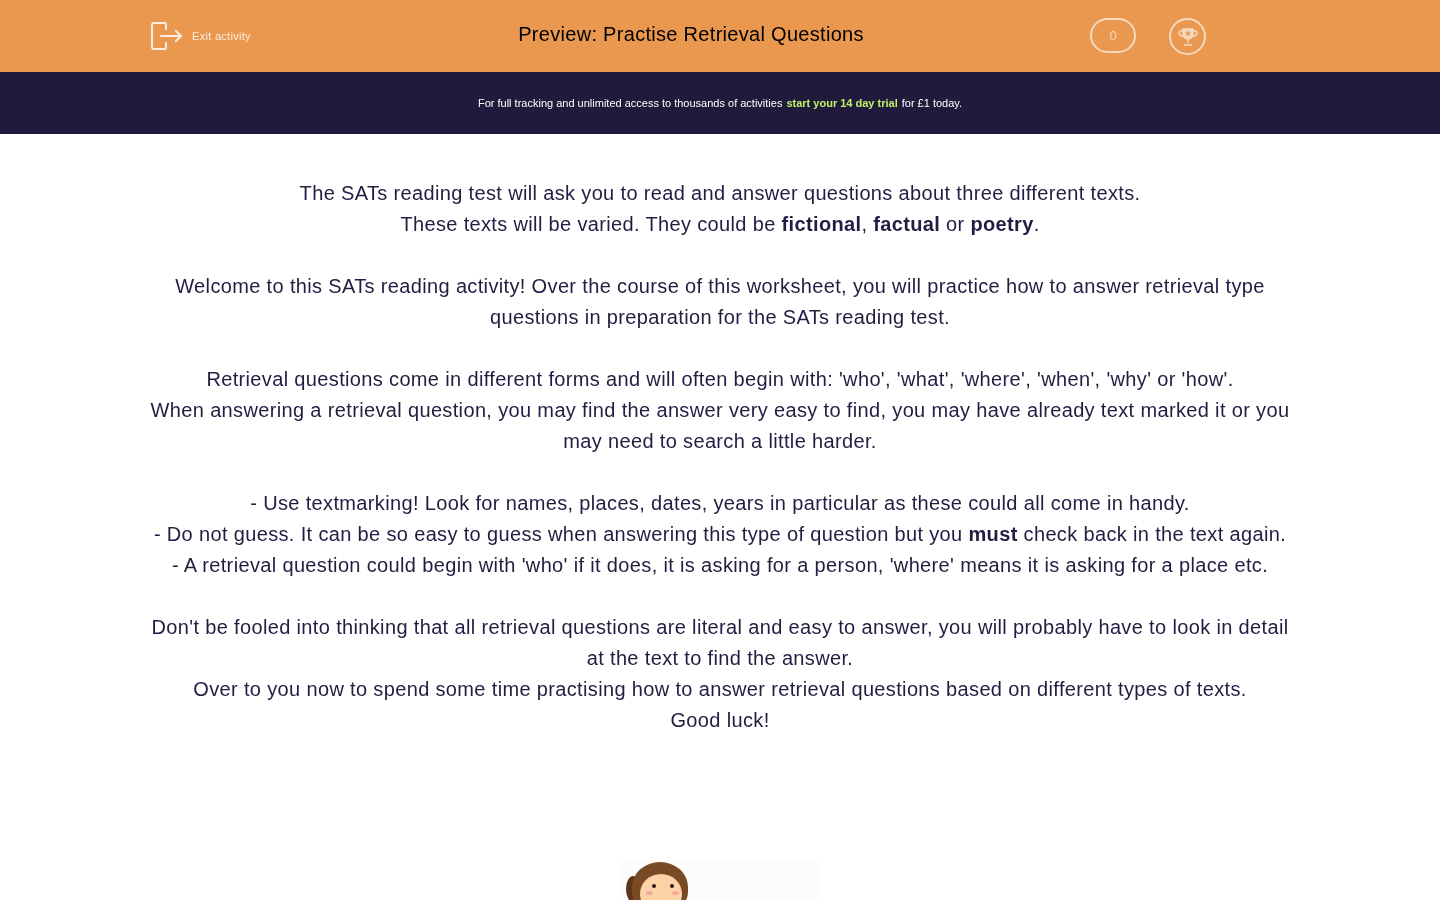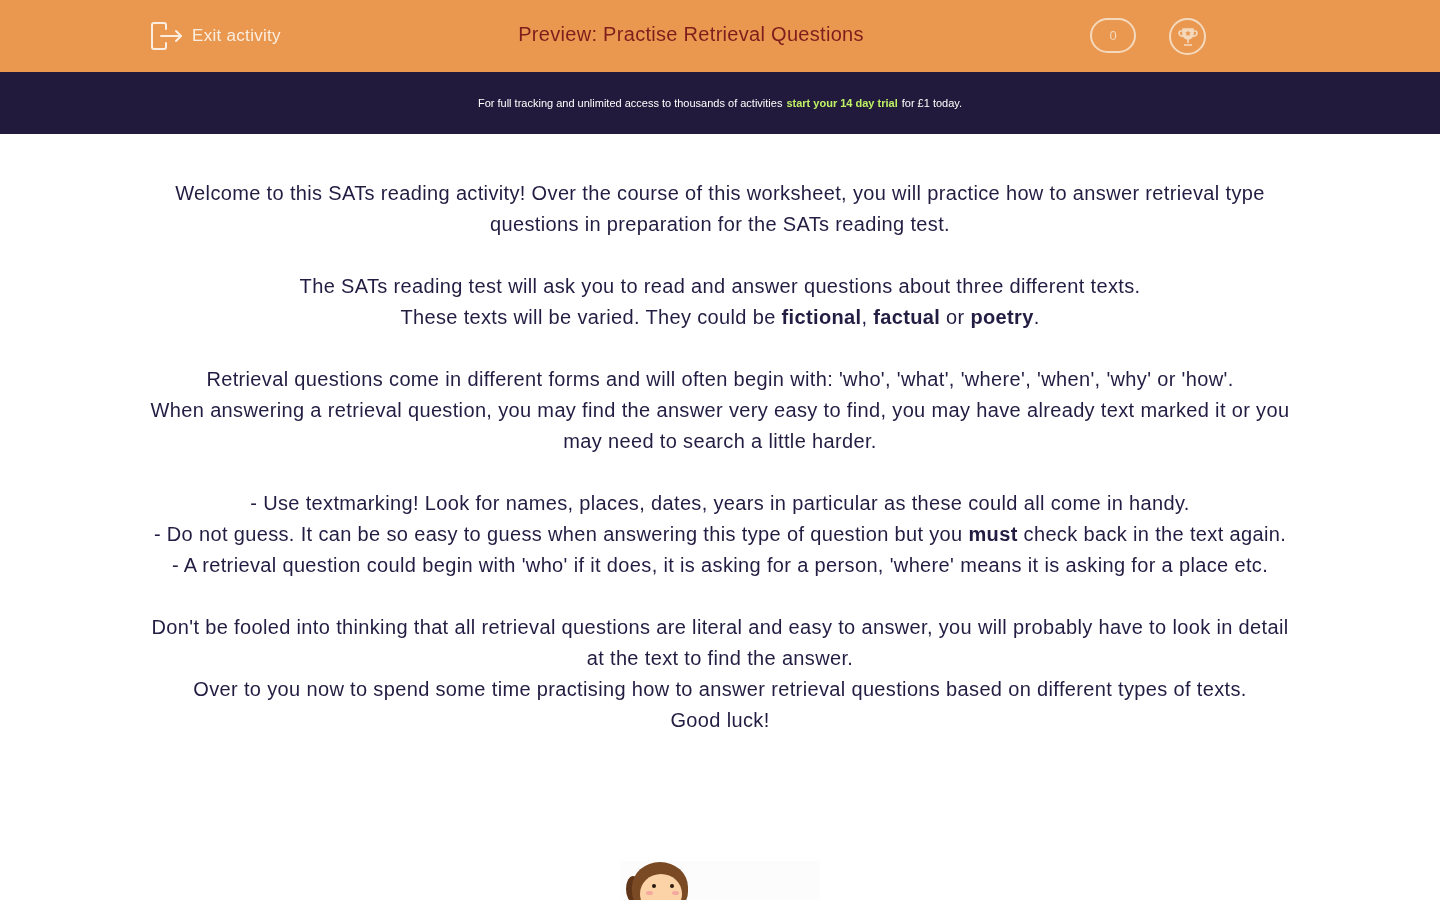--- a/index.html
+++ b/index.html
@@ -6,26 +6,26 @@
     html, body { width: 1440px; height: 900px; overflow: hidden; background: #ffffff; }
     body { font-family: "Liberation Sans", sans-serif; color: #221d42; }
 
     .topbar {
       position: absolute; left: 0; top: 0; width: 1440px; height: 72px;
       background: #ea9850;
     }
     .exit-btn {
       position: absolute; left: 150px; top: 20px; height: 32px;
       display: flex; align-items: center; cursor: pointer;
-      color: #fbeee0; font-size: 17px; letter-spacing: 0.3px;
+      color: #fbeee0; font-size: 11px; letter-spacing: 0.3px;
     }
     .exit-btn svg { width: 33px; height: 30px; margin-right: 9px; }
     .title {
       position: absolute; left: 0; right: 0; top: 23px; text-align: center;
-      color: #7f1d1d; font-size: 20px; letter-spacing: 0.3px;
+      color: #000000; font-size: 20px; letter-spacing: 0.3px;
       padding-right: 58px;
     }
     .score-pill {
       position: absolute; left: 1090px; top: 18px; width: 46px; height: 35px;
       border: 2px solid #f4d9bd; border-radius: 18px;
       display: flex; align-items: center; justify-content: center;
       color: #f4d9bd; font-size: 13px;
     }
     .trophy-btn {
       position: absolute; left: 1169px; top: 18px; width: 37px; height: 37px;
@@ -105,26 +105,26 @@
   </div>
 </div>
 
 <div class="banner">
   <span>For full tracking and unlimited access to thousands of activities</span>
   <a><b>start your 14 day trial</b></a>
   <span>for £1 today.</span>
 </div>
 
 <div class="content">
-  <p>Welcome to this SATs reading activity! Over the course of this worksheet, you will practice how to answer retrieval type questions in preparation for the SATs reading test.</p>
-
   <p>
     <span class="line">The SATs reading test will ask you to read and answer questions about three different texts.</span>
     <span class="line"><span>These texts will be varied. They could be </span><b>fictional</b><span>, </span><b>factual</b><span> or </span><b>poetry</b><span>.</span></span>
   </p>
+
+  <p>Welcome to this SATs reading activity! Over the course of this worksheet, you will practice how to answer retrieval type questions in preparation for the SATs reading test.</p>
 
   <p>
     <span class="line">Retrieval questions come in different forms and will often begin with: 'who', 'what', 'where', 'when', 'why' or 'how'.</span>
     <span class="line">When answering a retrieval question, you may find the answer very easy to find, you may have already text marked it or you may need to search a little harder.</span>
   </p>
 
   <p>
     <span class="line">- Use textmarking! Look for names, places, dates, years in particular as these could all come in handy.</span>
     <span class="line"><span>- Do not guess. It can be so easy to guess when answering this type of question but you </span><b>must</b><span> check back in the text again.</span></span>
     <span class="line">- A retrieval question could begin with 'who' if it does, it is asking for a person, 'where' means it is asking for a place etc.</span>

